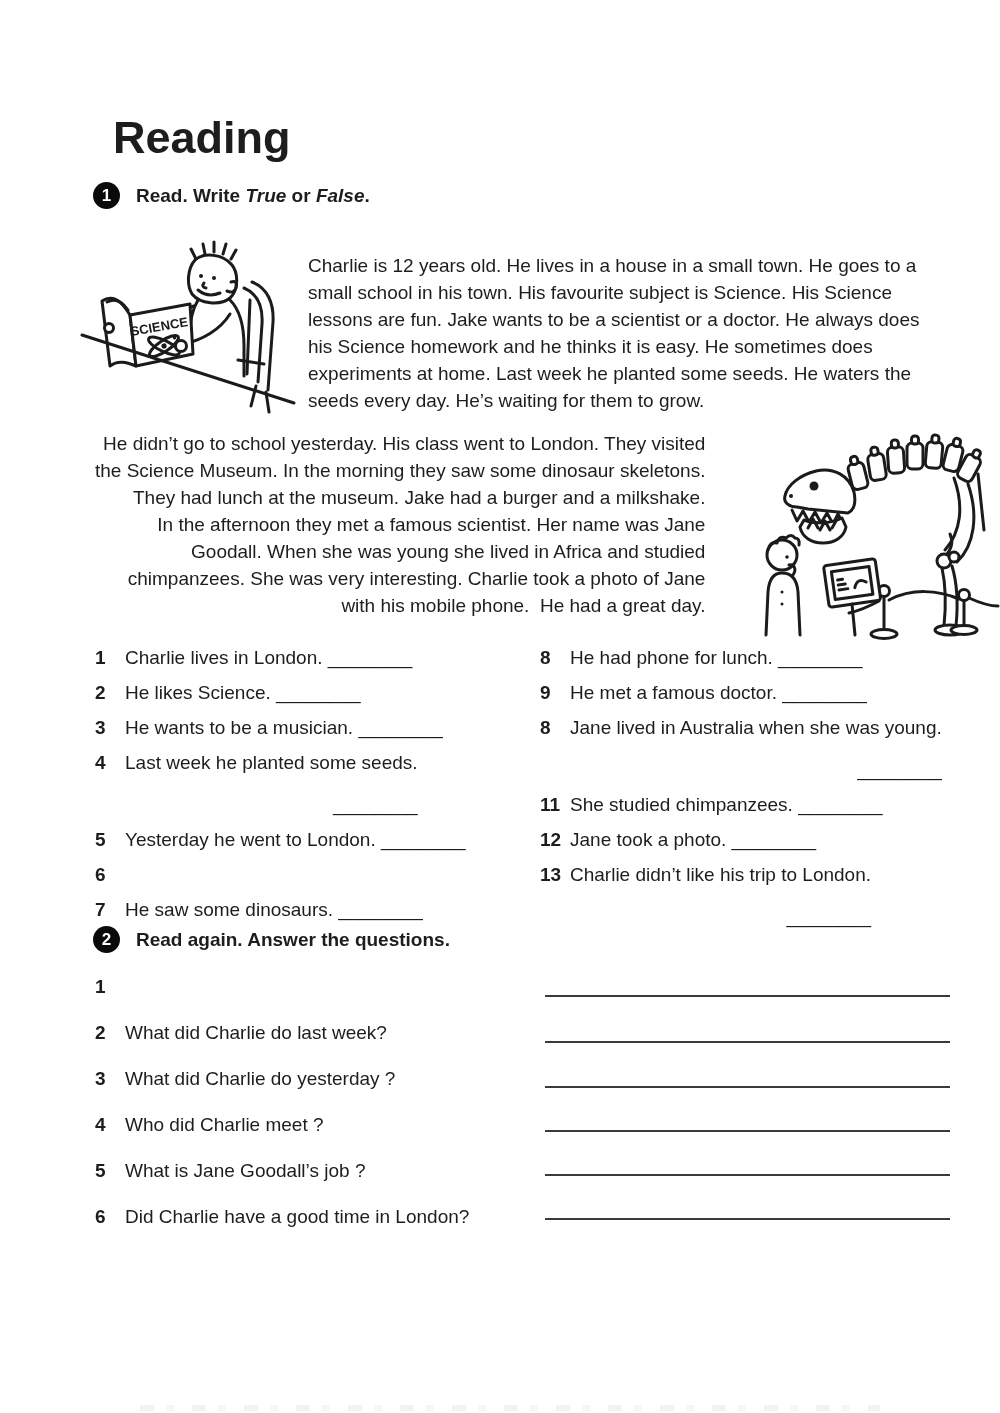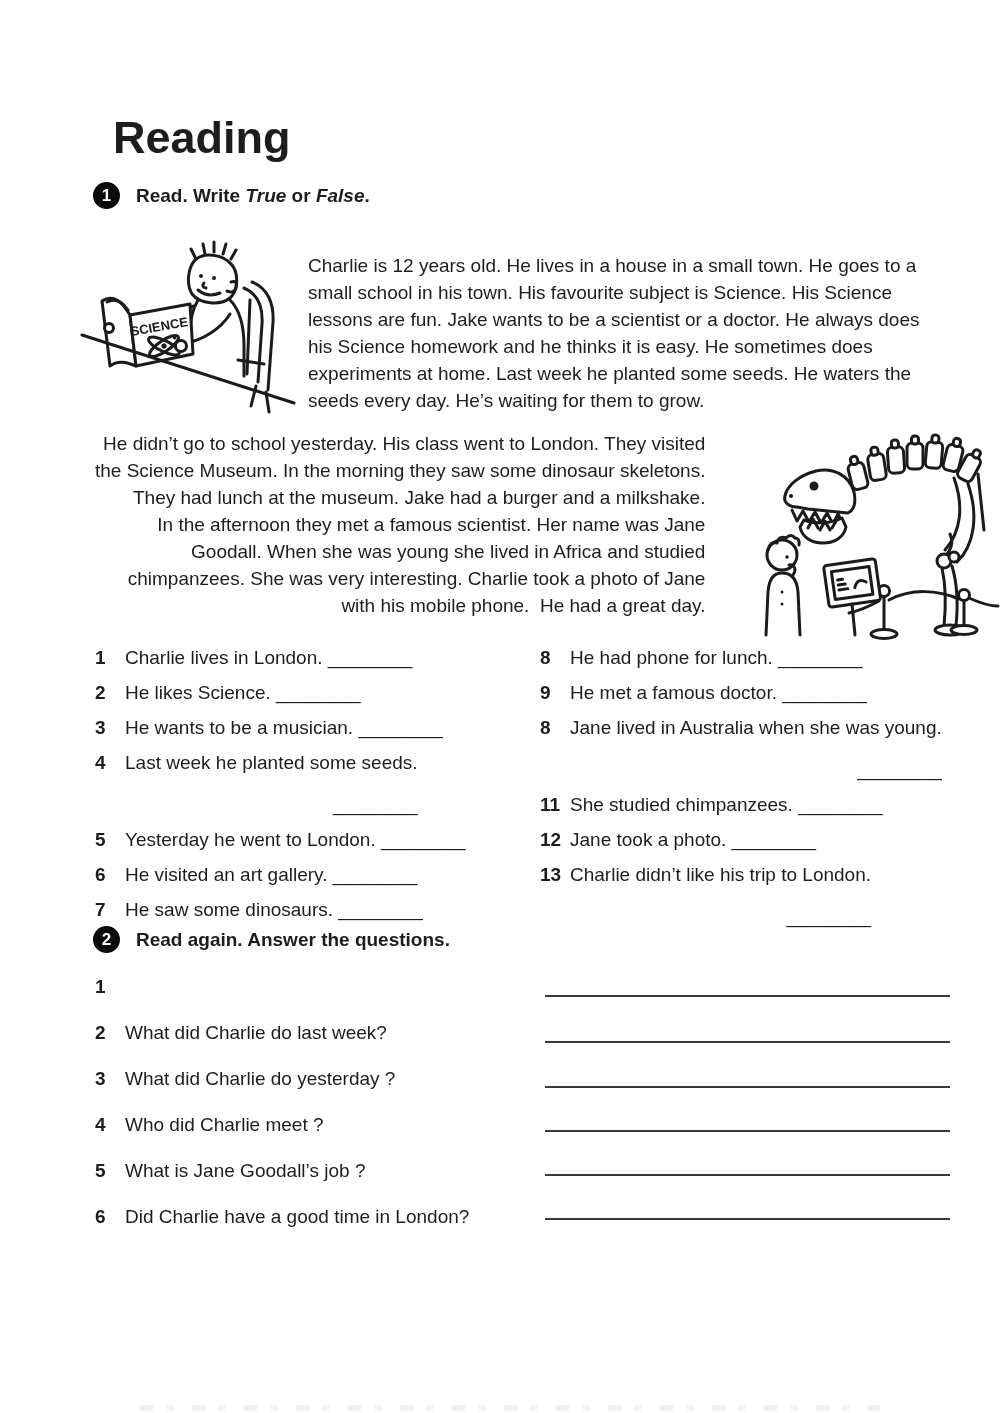--- a/index.html
+++ b/index.html
@@ -196,21 +196,20 @@
     <div class="tf-item">
         <span class="tf-num">4</span>
         <span class="tf-text"><span>Last week he planted some seeds.</span><span class="tf-blank" style="display:block;">________</span></span>
       </div>
     <div class="tf-item">
         <span class="tf-num">5</span>
         <span class="tf-text">Yesterday he went to London. ________</span>
       </div>
     <div class="tf-item">
         <span class="tf-num">6</span>
-        <span class="tf-text">He visited an art gallery. ________</span>
       </div>
     <div class="tf-item">
         <span class="tf-num">7</span>
         <span class="tf-text">He saw some dinosaurs. ________</span>
       </div>
   </div>
 
   <div class="abs tf-col" style="left:540px; top:646px; width:452px;">
     <div class="tf-item">
         <span class="tf-num">8</span>

